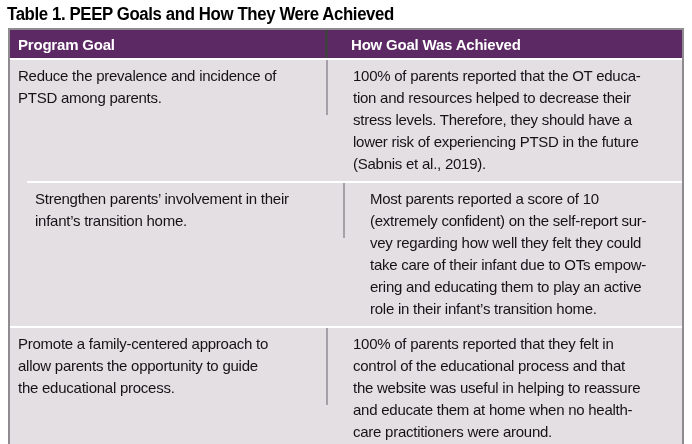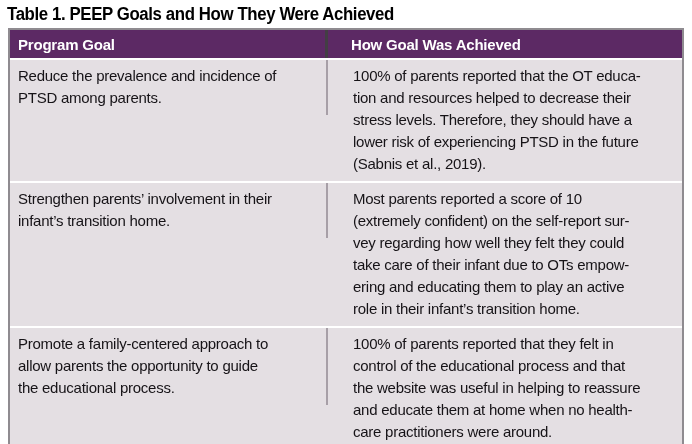--- a/index.html
+++ b/index.html
@@ -61,21 +61,21 @@
     padding: 5px 6px 6px 8px;
   }
   .bcell.c1 {
     width: 318px;
     flex: none;
     border-right: 2px solid #a79fa7;
   }
   .bcell.c2 { flex: 1; padding-left: 5px; }
 
   .row-0 { min-height: 116px; }
-  .row-1 { min-height: 136px; }
+  .row-1 { min-height: 136px; margin-left: 17px; }
   .row-2 { min-height: 122px; }
 </style>
 </head>
 <body>
 
 <div class="title">Table 1. PEEP Goals and How They Were Achieved</div>
 
 <div class="tbl">
 
   <div class="header-row">

